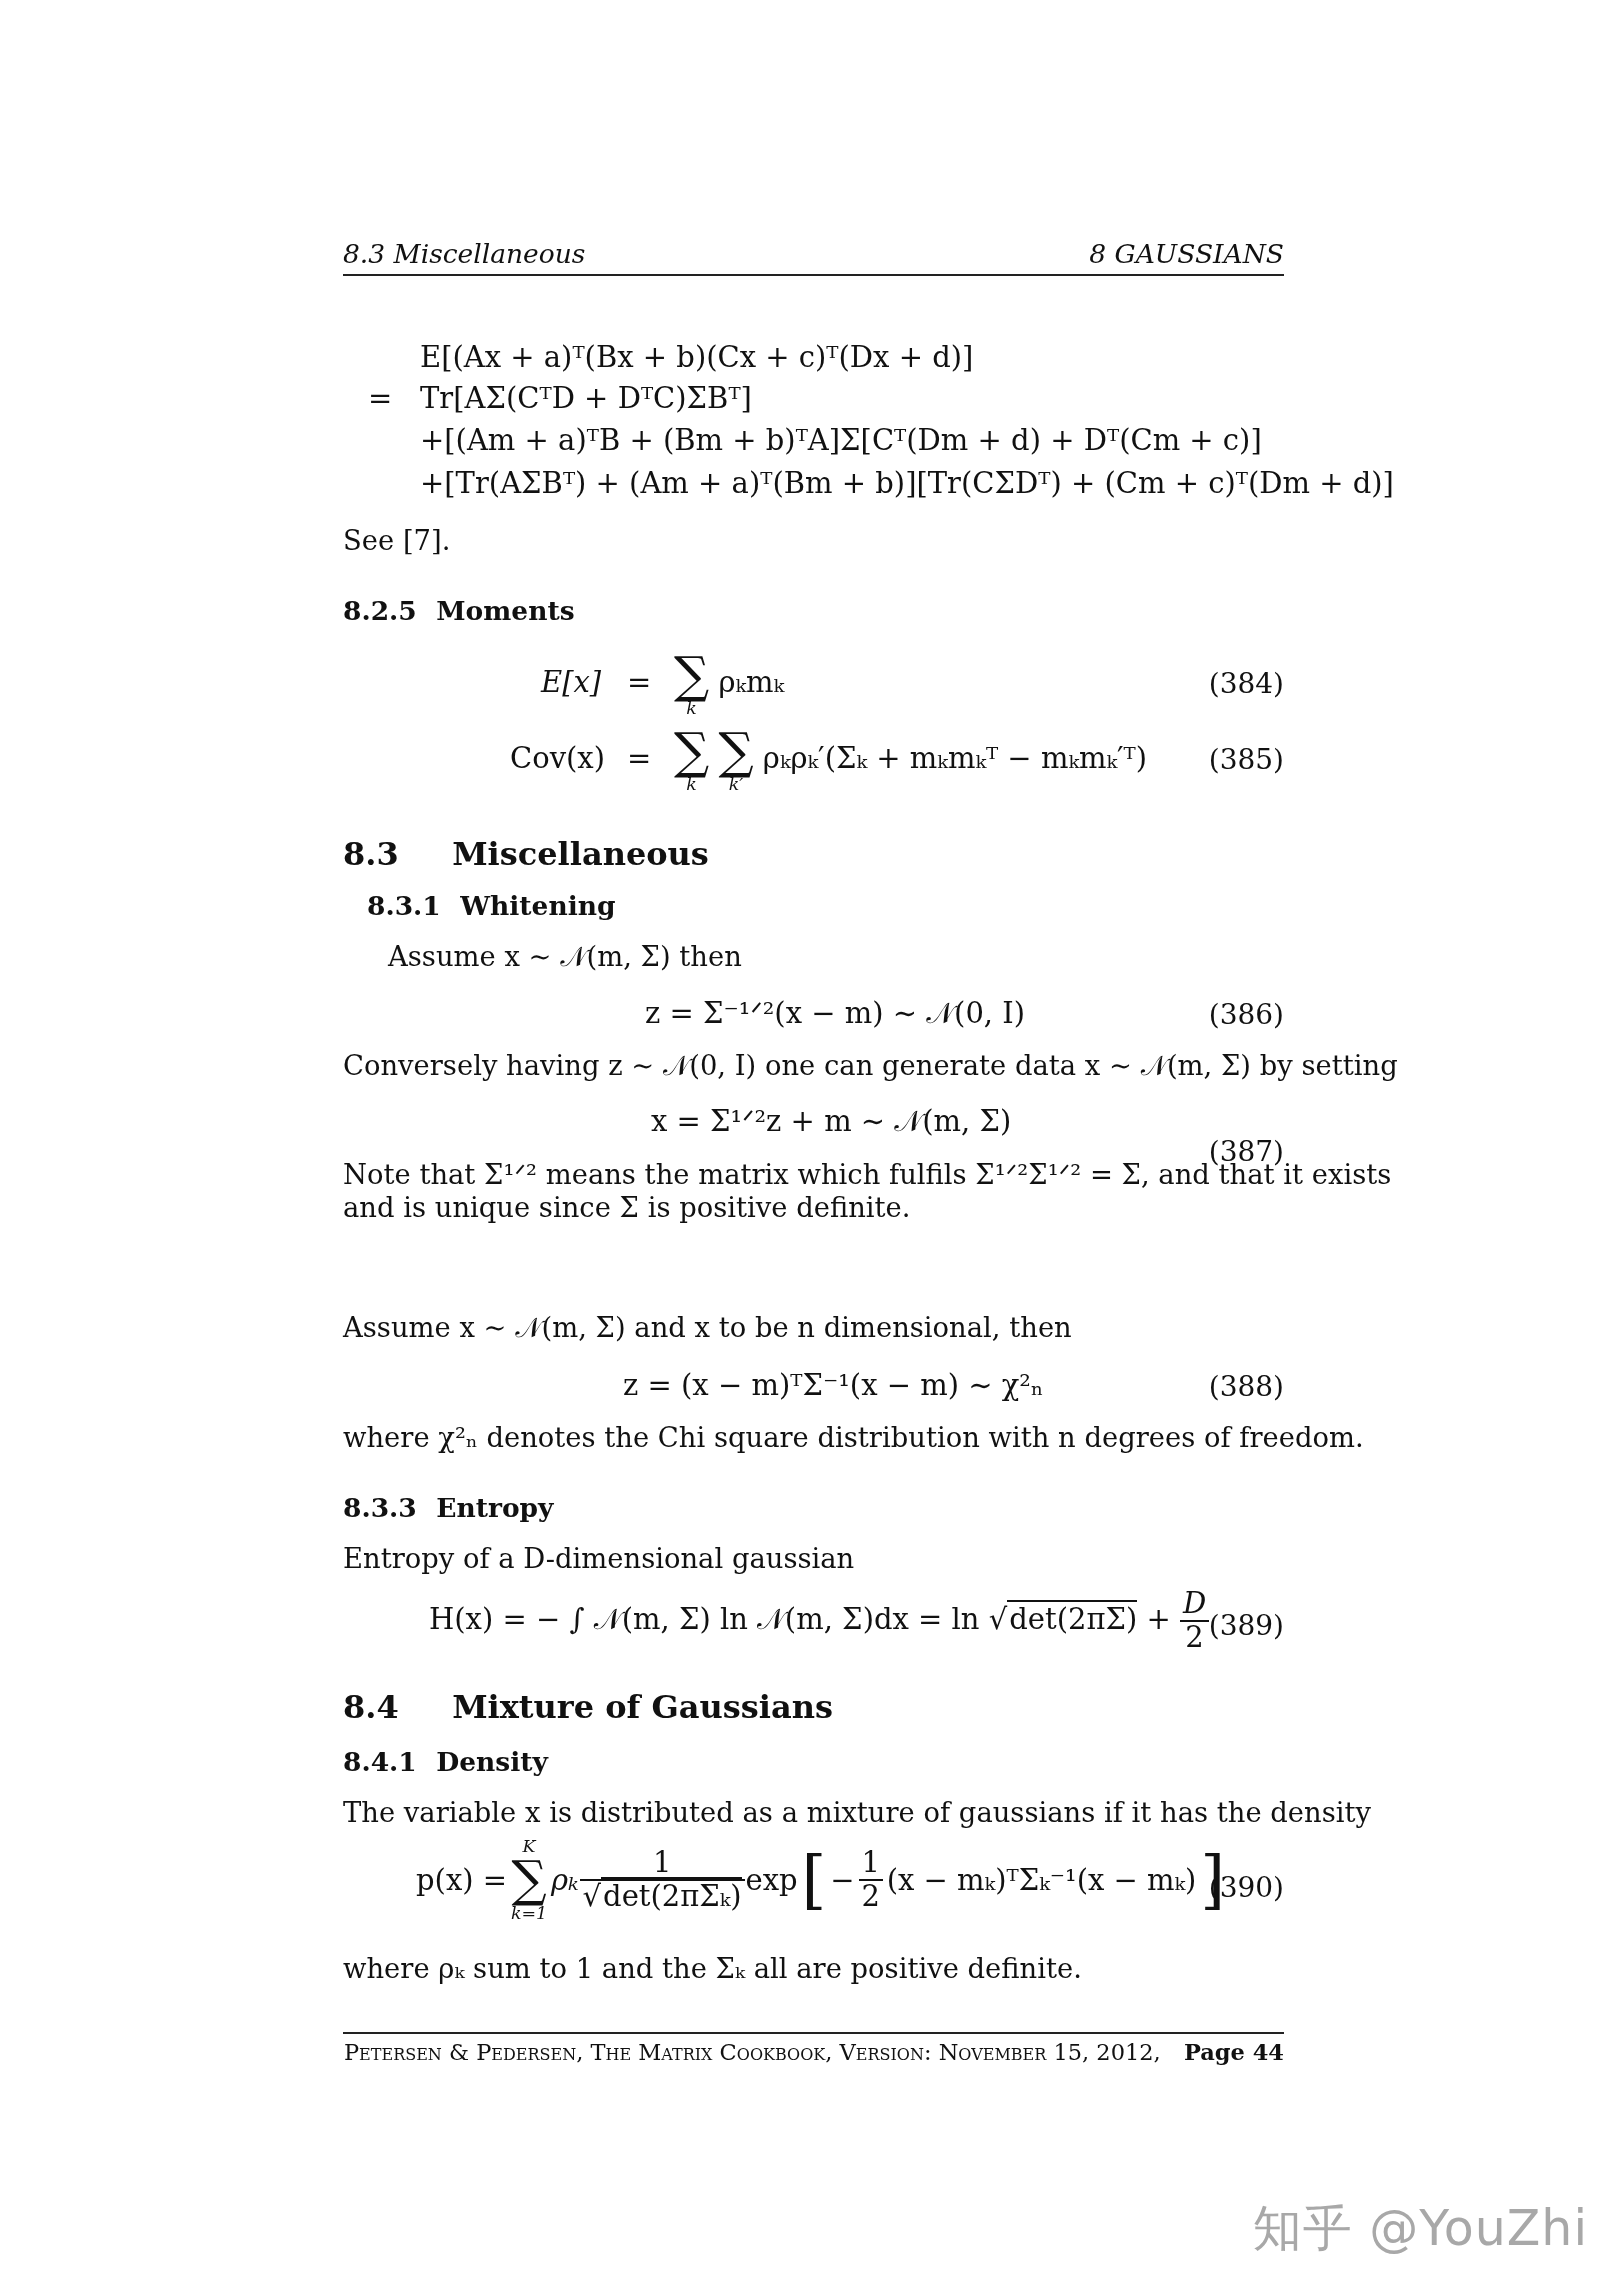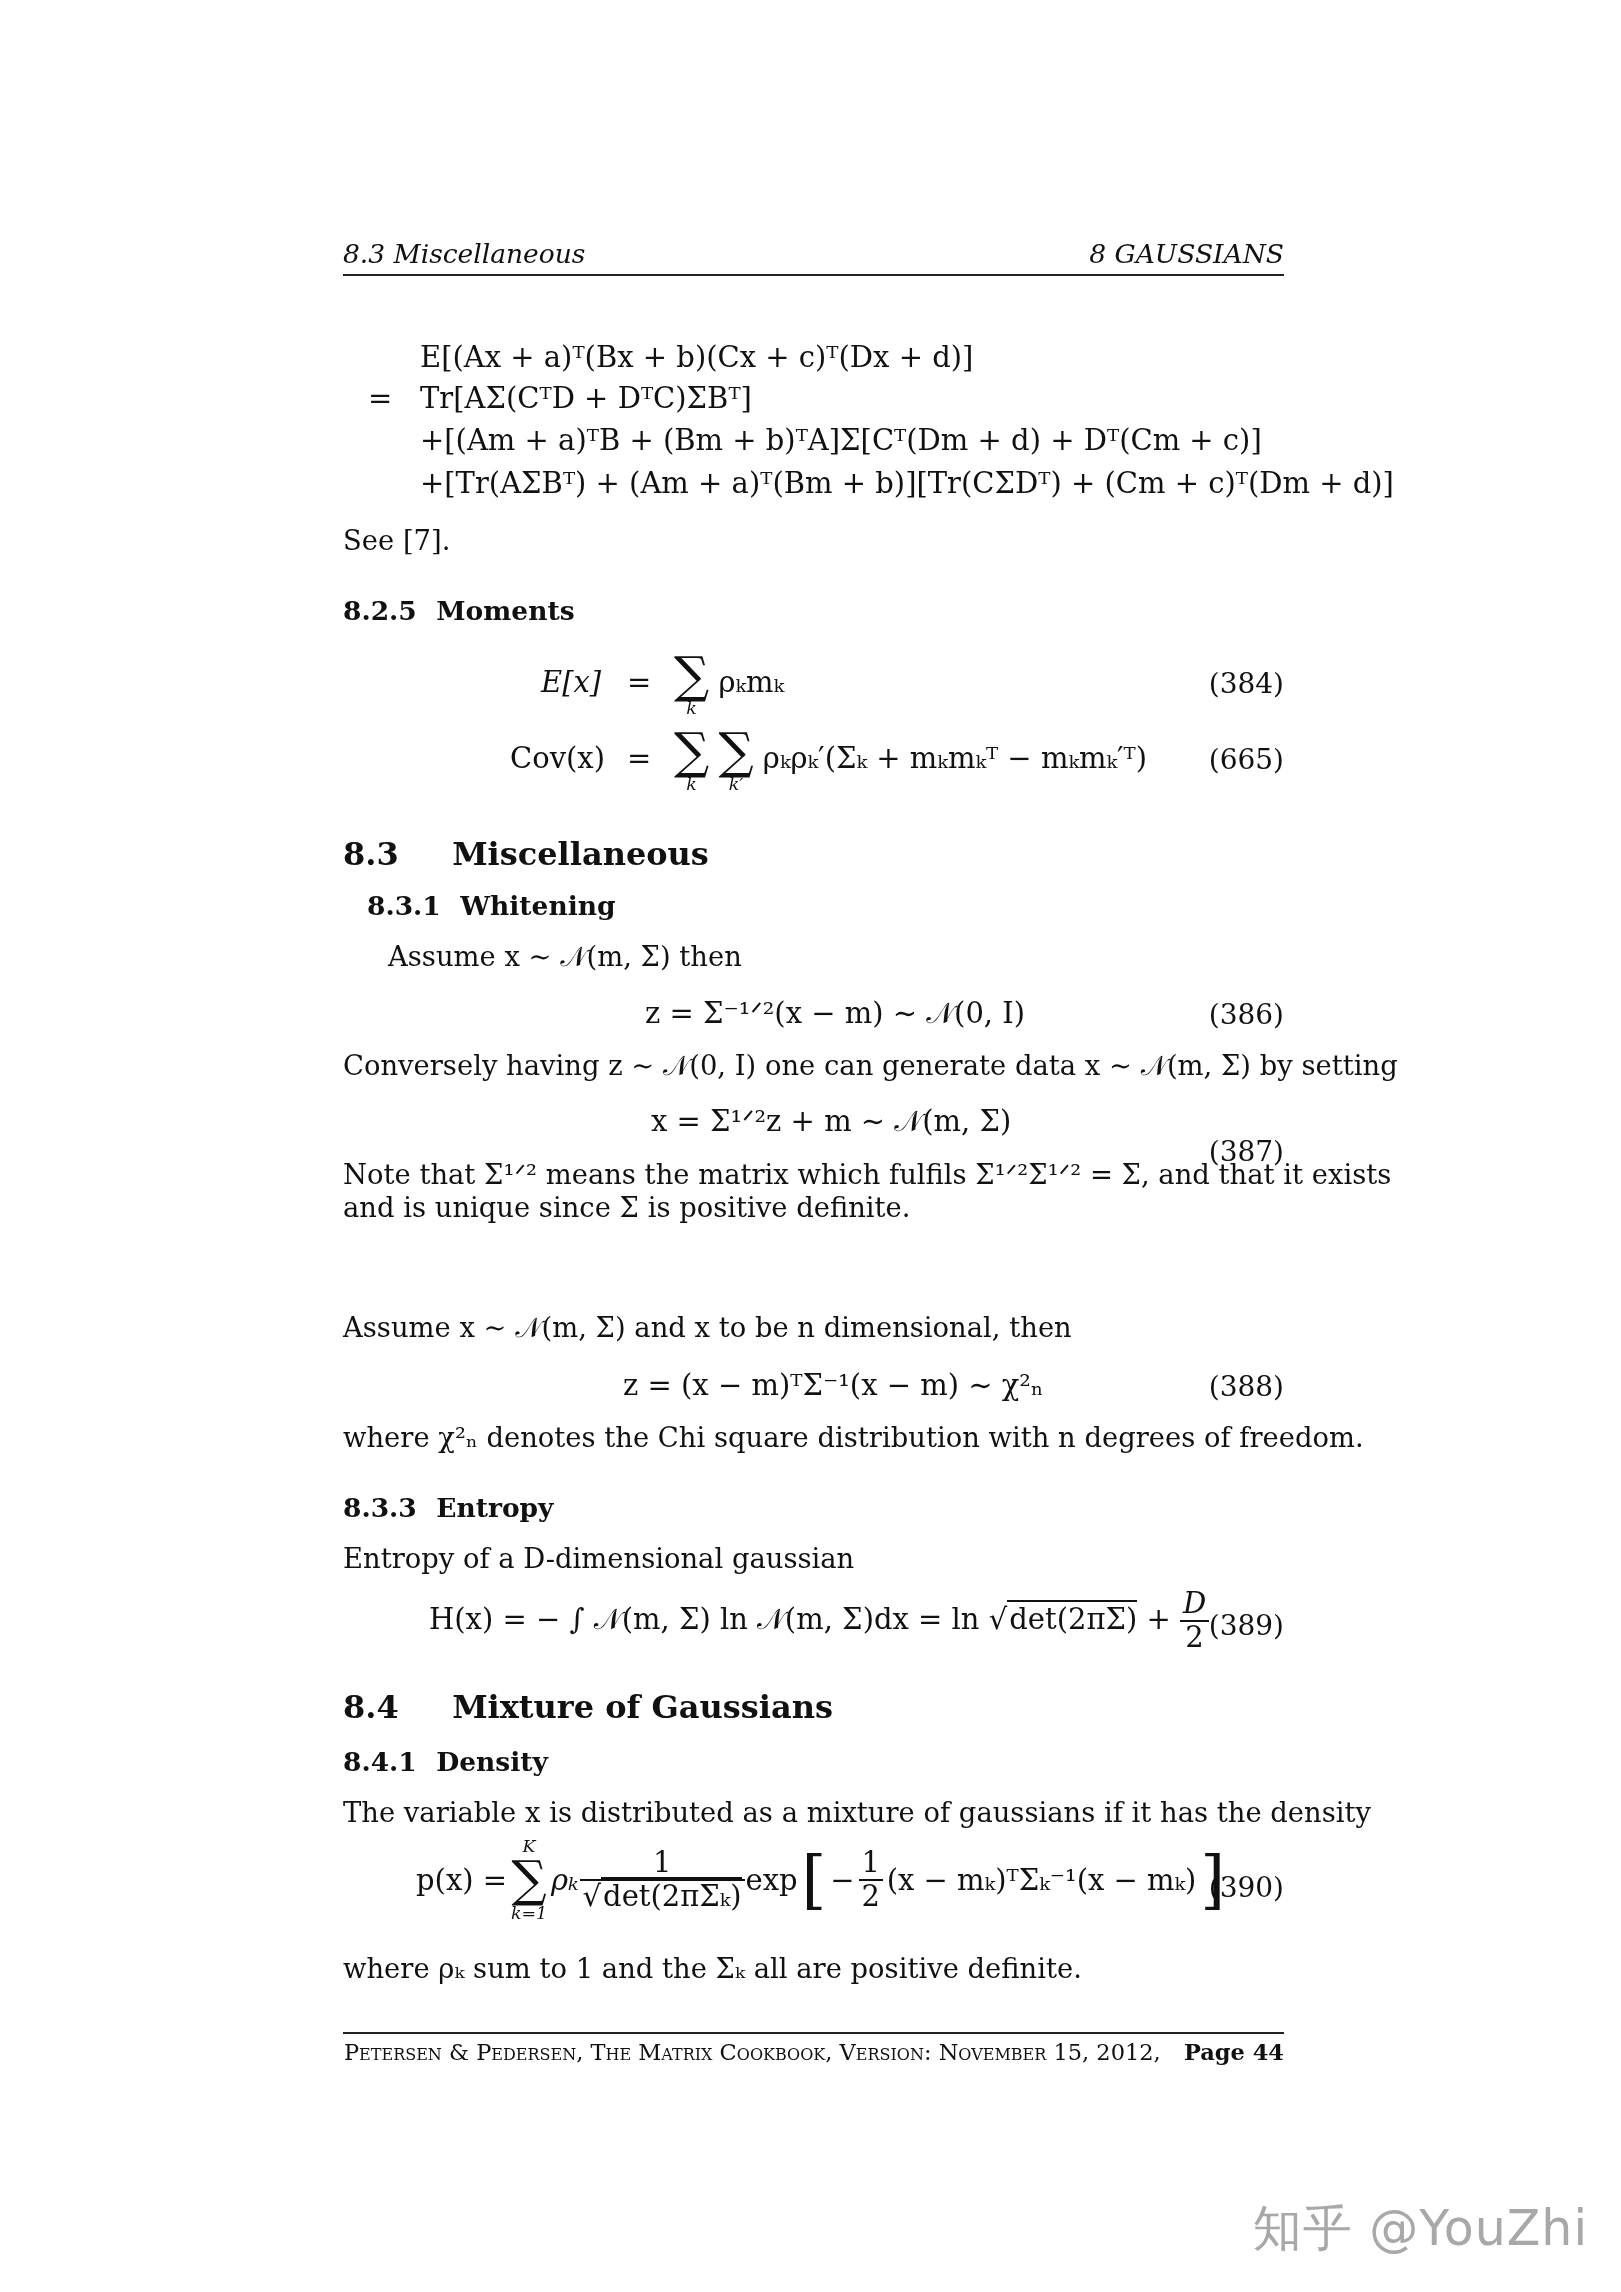--- a/index.html
+++ b/index.html
@@ -75,21 +75,21 @@
     <span class="sumwrap">
         <span class="sig">∑</span>
         <span class="lim">k</span>
       </span>
     <span class="sumwrap">
         <span class="sig">∑</span>
         <span class="lim">k′</span>
       </span>
     <span>ρₖρₖ′(Σₖ + mₖmₖᵀ − mₖmₖ′ᵀ)</span>
   </div>
-  <div class="abs eqnum" style="top:743px;">(665)</div>
+  <div class="abs eqnum" style="top:743px;">(385)</div>
 
   <div class="abs h2" style="left:343px; top:835px;">
     <span class="num3">8.3</span>
     <span>Miscellaneous</span>
   </div>
 
   <div class="abs h3" style="left:343px; top:890px;margin-left:24px;">
     <span class="num">8.3.1</span>
     <span>Whitening</span>
   </div>

